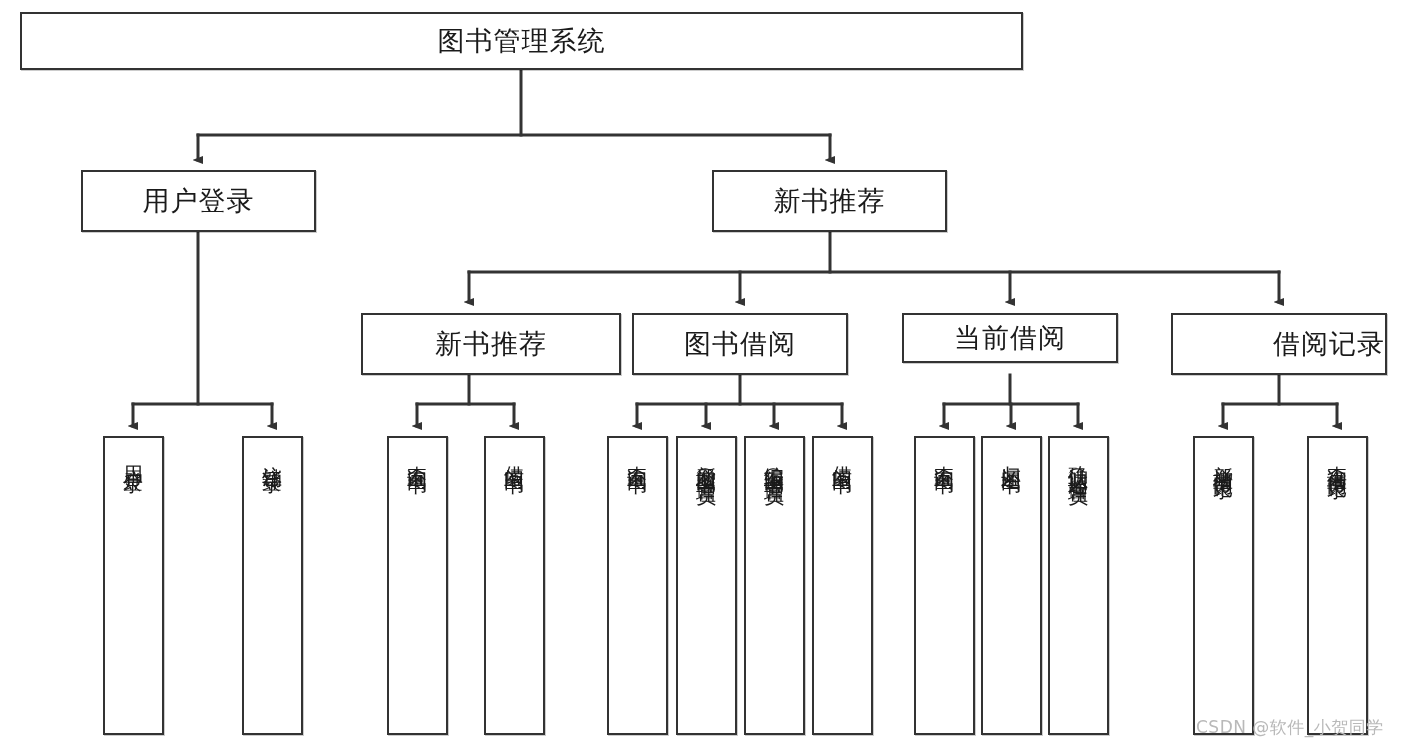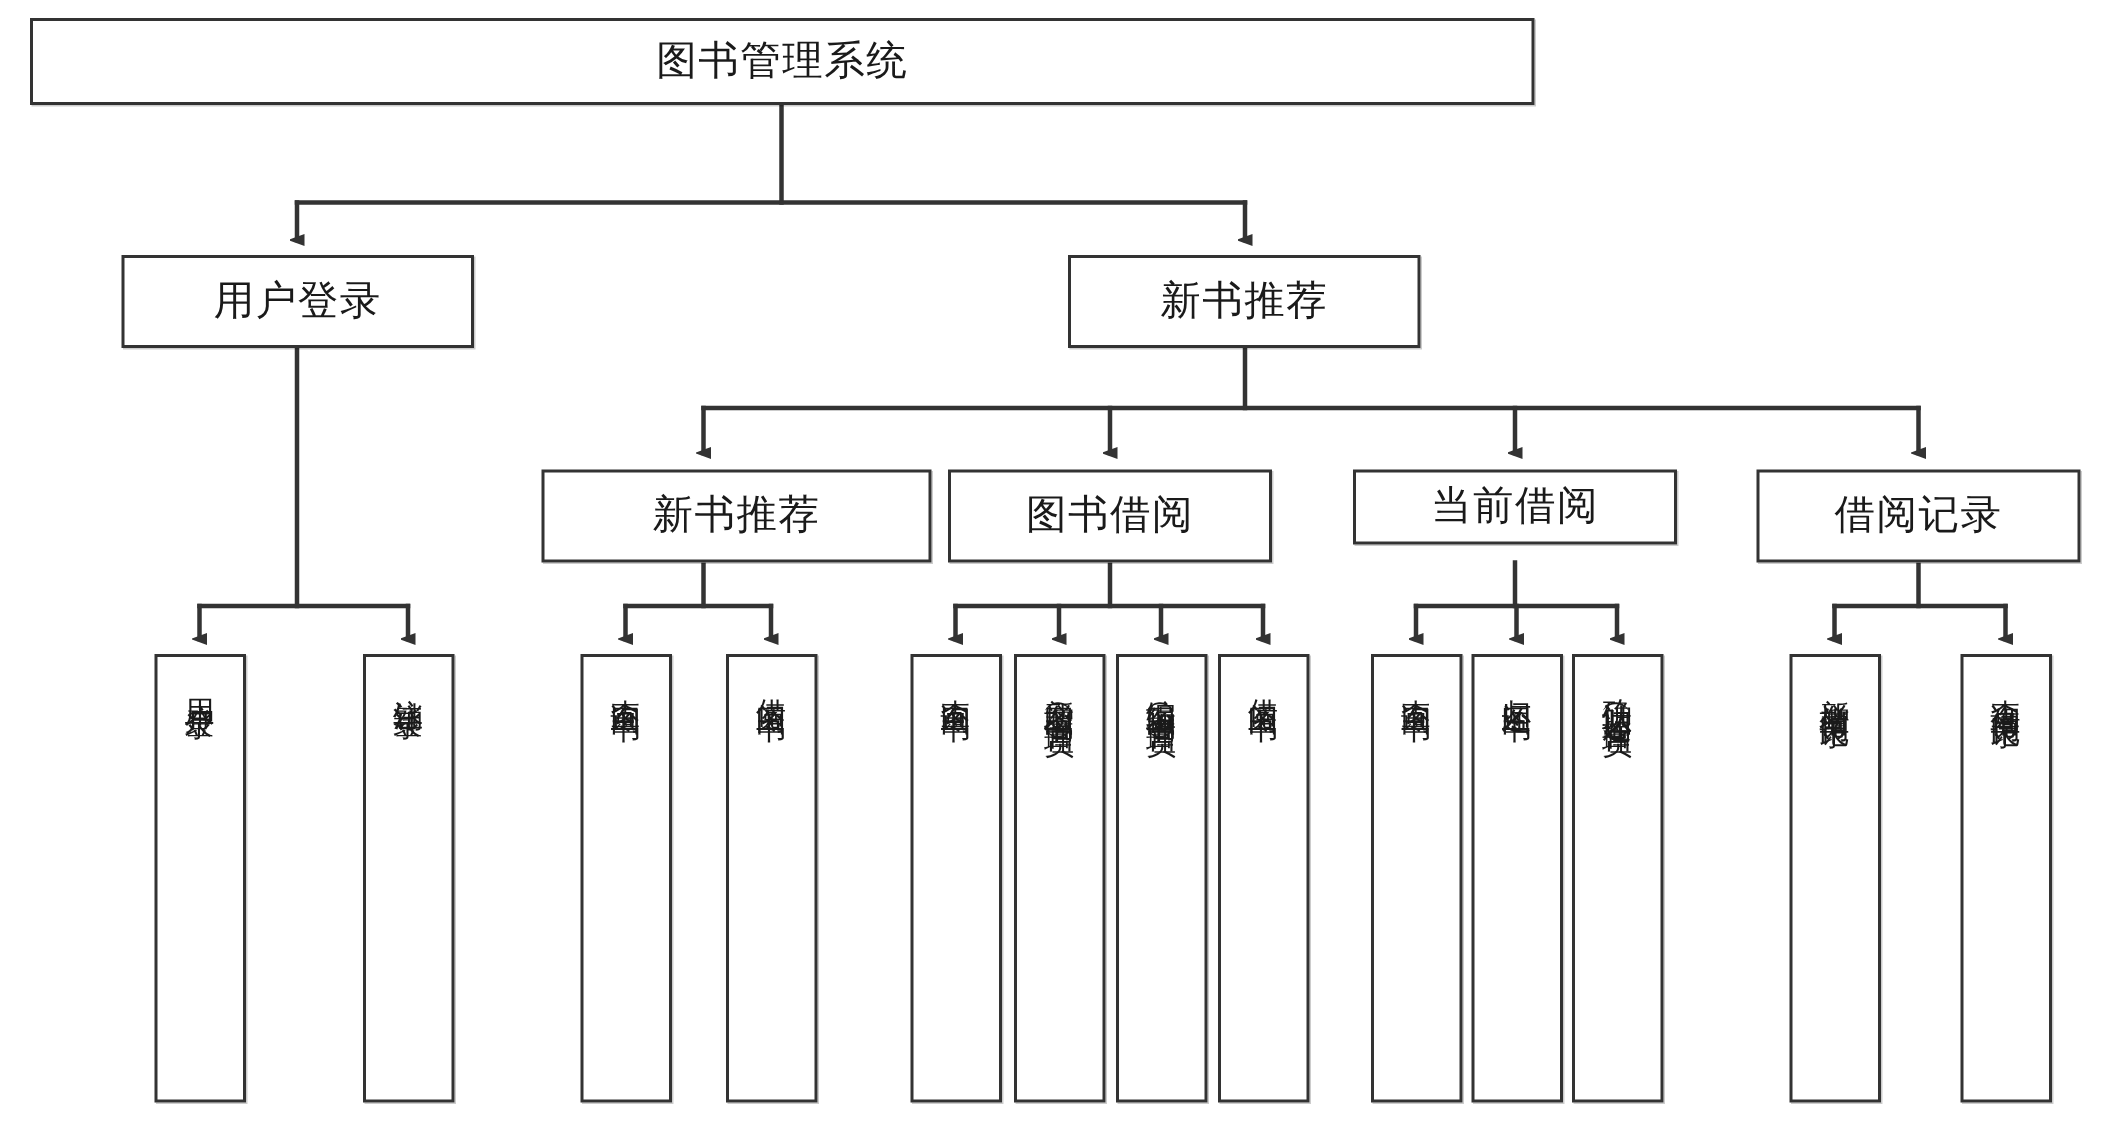--- a/index.html
+++ b/index.html
@@ -136,21 +136,21 @@
   </div>
 
   <div class="node" style="left:632px; top:313px; width:216px; height:62px;">
     <span class="label">图书借阅</span>
   </div>
 
   <div class="node" style="left:902px; top:313px; width:216px; height:50px;">
     <span class="label">当前借阅</span>
   </div>
 
-  <div class="node" style="left:1171px; top:313px; width:216px; height:62px;">
+  <div class="node" style="left:1171px; top:313px; width:216px; height:62px;justify-content:flex-end;">
     <span class="label">借阅记录</span>
   </div>
 
   <div class="node vertical" style="left:103px; top:436px; width:61px; height:299px;">
     <span class="label">用户登录</span>
   </div>
 
   <div class="node vertical" style="left:242px; top:436px; width:61px; height:299px;">
     <span class="label">注销登录</span>
   </div>
@@ -192,14 +192,15 @@
   </div>
 
   <div class="node vertical" style="left:1193px; top:436px; width:61px; height:299px;">
     <span class="label">新增借阅记录</span>
   </div>
 
   <div class="node vertical" style="left:1307px; top:436px; width:61px; height:299px;">
     <span class="label">查询借阅记录</span>
   </div>
 
+  <div class="watermark" style="left:1196px; top:716px;">CSDN @软件_小贺同学</div>
 
 </div>
 
 </body></html>

